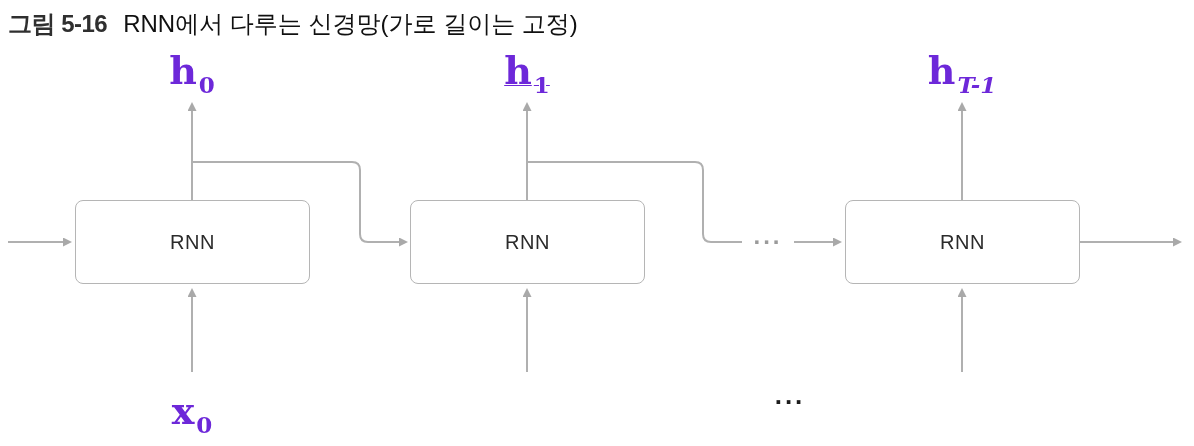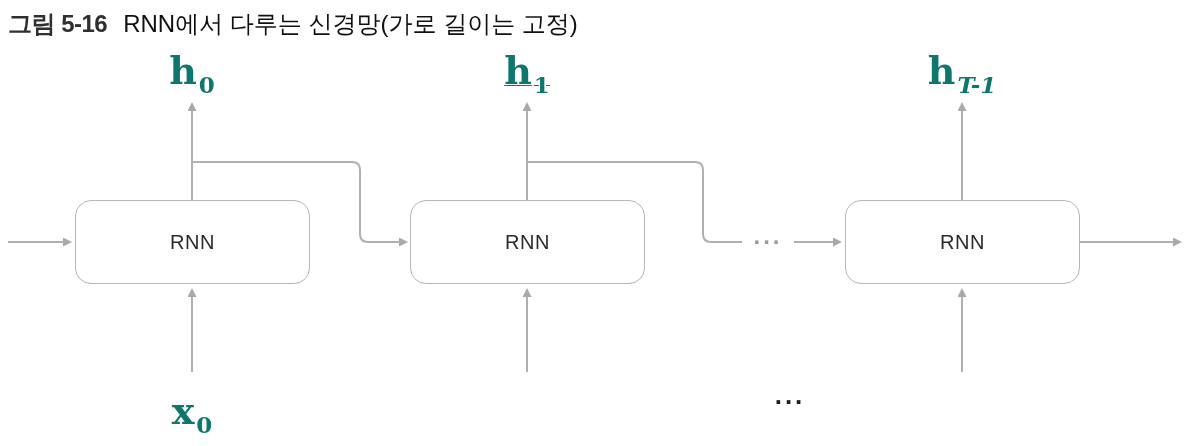--- a/index.html
+++ b/index.html
@@ -15,31 +15,31 @@
     position: absolute; left: 8px; top: 8px;
     font-size: 24px; color: #111; white-space: nowrap;
   }
   .fig-label { font-weight: bold; color: #2f2f2f; margin-right: 16px; letter-spacing: -0.5px; }
   .fig-title { color: #101010; }
 
   .arrows { position: absolute; left: 0; top: 0; }
 
   .rnn-box {
     position: absolute; top: 200px; width: 235px; height: 84px;
-    background: #ffffff; border: 1.5px solid #b5b5b5; border-radius: 16px;
+    background: #ffffff; border: 1.5px solid #b5b5b5; border-radius: 8px;
     display: flex; align-items: center; justify-content: center;
   }
   .rnn-box .box-label { font-size: 20px; color: #2b2b2b; letter-spacing: 0.5px; }
   .box-0 { left: 75px; }
   .box-1 { left: 410px; }
   .box-2 { left: 845px; }
 
   .math-label {
     position: absolute; width: 160px; text-align: center;
-    font-family: "DejaVu Serif", serif; font-weight: bold; color: #0f766e;
+    font-family: "DejaVu Serif", serif; font-weight: bold; color: #6d28d9;
     white-space: nowrap;
   }
   .h-label { top: 48px; }
   .x-label { top: 388px; }
   .pos-0 { left: 112px; }
   .pos-1 { left: 447px; text-decoration: underline; }
   .pos-2 { left: 882px; }
   .math-base { font-size: 38px; }
   .math-sub { font-size: 23px; position: relative; top: 9px; margin-left: 2px; }
   .sub-italic { font-style: italic; }

